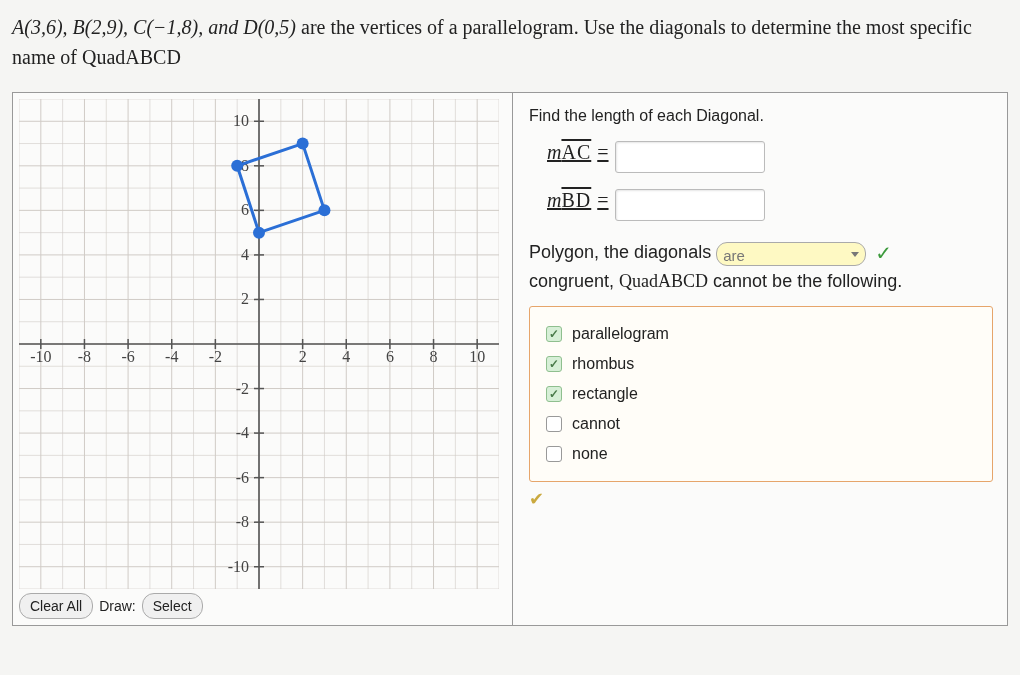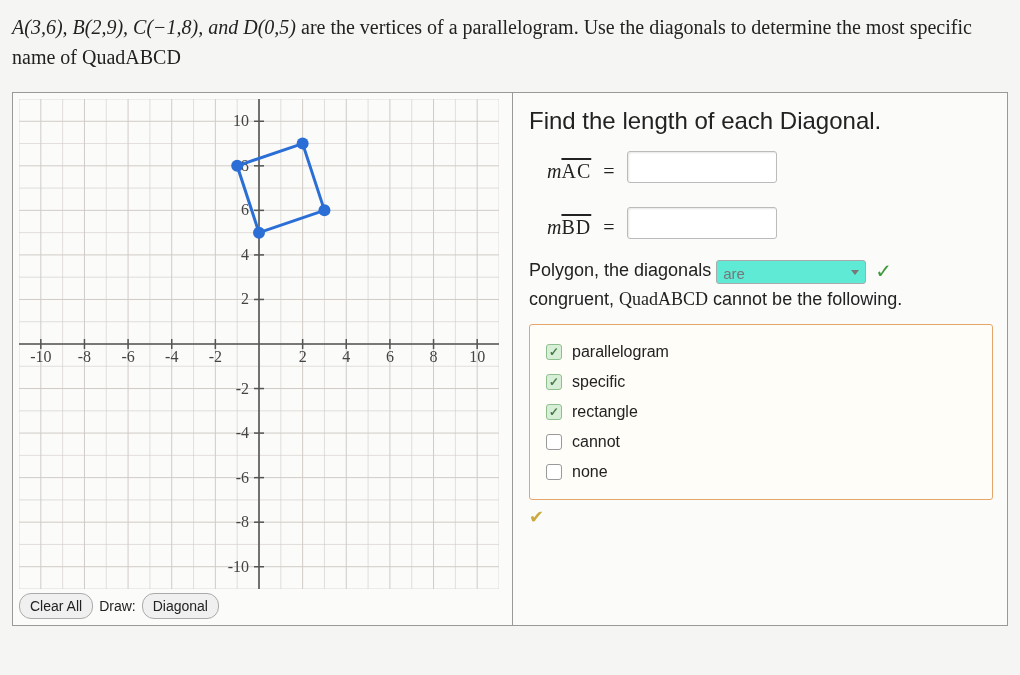--- a/index.html
+++ b/index.html
@@ -44,31 +44,32 @@
   }
   .btn {
     display: inline-block;
     border: 1px solid #aaa;
     background: #f0f0f0;
     padding: 4px 10px;
     border-radius: 12px;
     font-size: 14px;
   }
   .right .line {
-    font-size: 24px;
+    font-size: 16px;
     font-family: Arial, Helvetica, sans-serif;
     color: #222;
   }
   .eq-row {
     display: flex;
-    align-items: flex-end;
-    gap: 12px;
+    align-items: flex-start;
+    gap: 6px;
     margin: 16px 0 10px 18px;
     font-family: 'Times New Roman', serif;
     font-size: 20px;
+    text-decoration: underline;
   }
   .eq-row .overline {
     text-decoration: overline;
     letter-spacing: 1px;
   }
   .text-input {
     border: 1px solid #bbb;
     border-radius: 3px;
     background: #fff;
     height: 32px;
@@ -78,23 +79,23 @@
   }
   .because {
     font-size: 18px;
     margin-top: 18px;
     font-family: Arial, Helvetica, sans-serif;
     line-height: 1.45;
   }
   .select-inline {
     display: inline-block;
     border: 1px solid #aaa;
-    background: #5eead4;
+    background: #fef9c3;
     padding: 2px 22px 2px 6px;
-    border-radius: 3px;
+    border-radius: 11px;
     font-size: 15px;
     color: #777;
     position: relative;
     min-width: 150px;
     height: 24px;
     vertical-align: middle;
   }
   .select-inline::after {
     content: "";
     position: absolute;
@@ -253,36 +254,36 @@
           <polygon points="305.45454545454544,111.36363636363637 283.6363636363636,44.54545454545456 218.1818181818182,66.81818181818181 240,133.63636363636363" fill="none" stroke="#2b6fd6" stroke-width="3"></polygon>
           <circle cx="305.45454545454544" cy="111.36363636363637" r="6" fill="#2b6fd6"></circle>
           <circle cx="283.6363636363636" cy="44.54545454545456" r="6" fill="#2b6fd6"></circle>
           <circle cx="218.1818181818182" cy="66.81818181818181" r="6" fill="#2b6fd6"></circle>
           <circle cx="240" cy="133.63636363636363" r="6" fill="#2b6fd6"></circle>
         </svg>
     </div>
     <div class="clear-draw">
       <span class="btn">Clear All</span>
       <span>Draw:</span>
-      <span class="btn">Diagonal</span>
+      <span class="btn">Select</span>
     </div>
   </div>
 
   <div class="right">
     <div class="line">Find the length of each Diagonal.</div>
 
     <div class="eq-row">
       <span>
         <i><span>m</span></i><span class="overline">AC</span>
       </span>
       <span>=</span>
       <input class="text-input" value="" style="">
     </div>
 
-    <div class="eq-row" style="margin-top:24px;">
+    <div class="eq-row" style="margin-top:16px;">
       <span>
         <i><span>m</span></i><span class="overline">BD</span>
       </span>
       <span>=</span>
       <input class="text-input" value="" style="">
     </div>
 
     <div class="because">
       <span>Polygon, the diagonals </span>
       <span class="select-inline"><span>are</span></span>
@@ -294,21 +295,21 @@
       <br>
     </div>
 
     <div class="options-box">
       <div class="opt">
         <span class="cb checked">✓</span>
         <span>parallelogram</span>
       </div>
       <div class="opt">
         <span class="cb checked">✓</span>
-        <span>specific</span>
+        <span>rhombus</span>
       </div>
       <div class="opt">
         <span class="cb checked">✓</span>
         <span>rectangle</span>
       </div>
       <div class="opt">
         <span class="cb unchecked">✓</span>
         <span>cannot</span>
       </div>
       <div class="opt">

